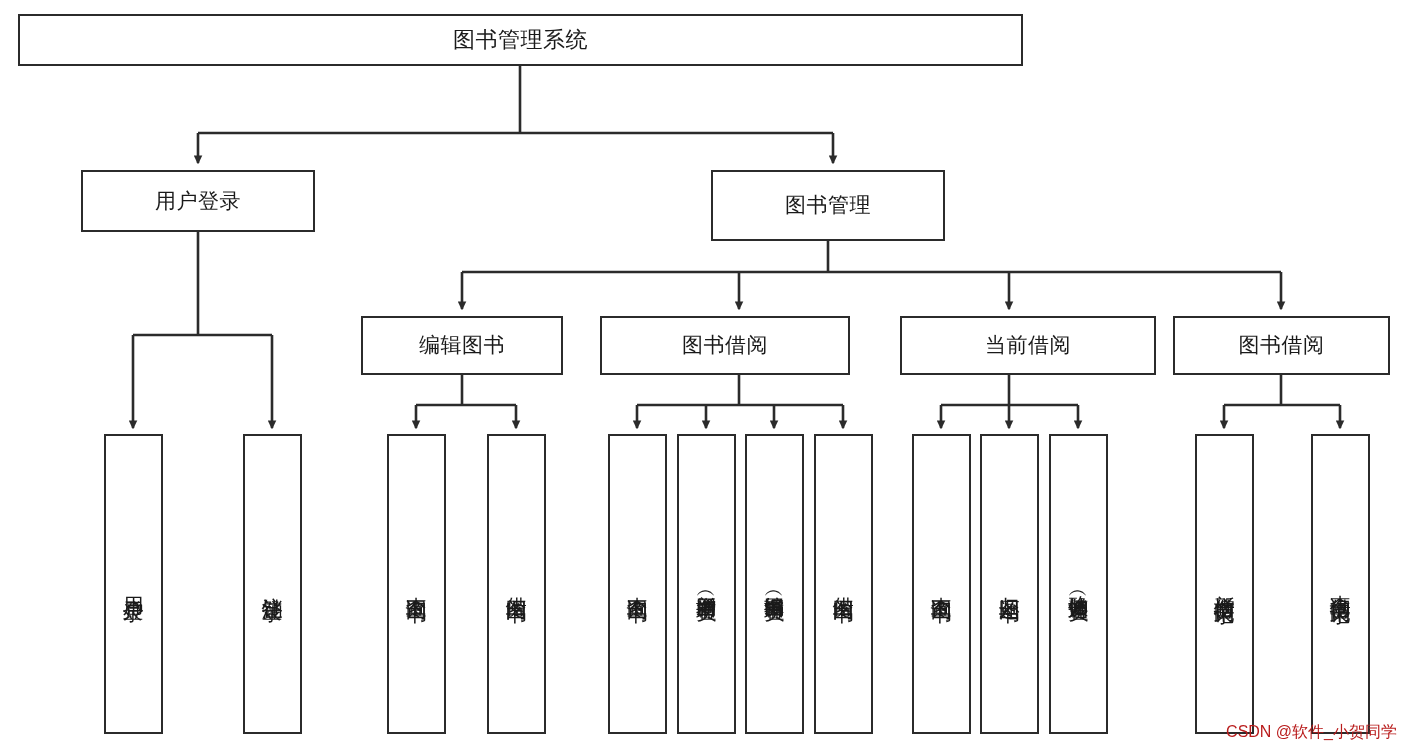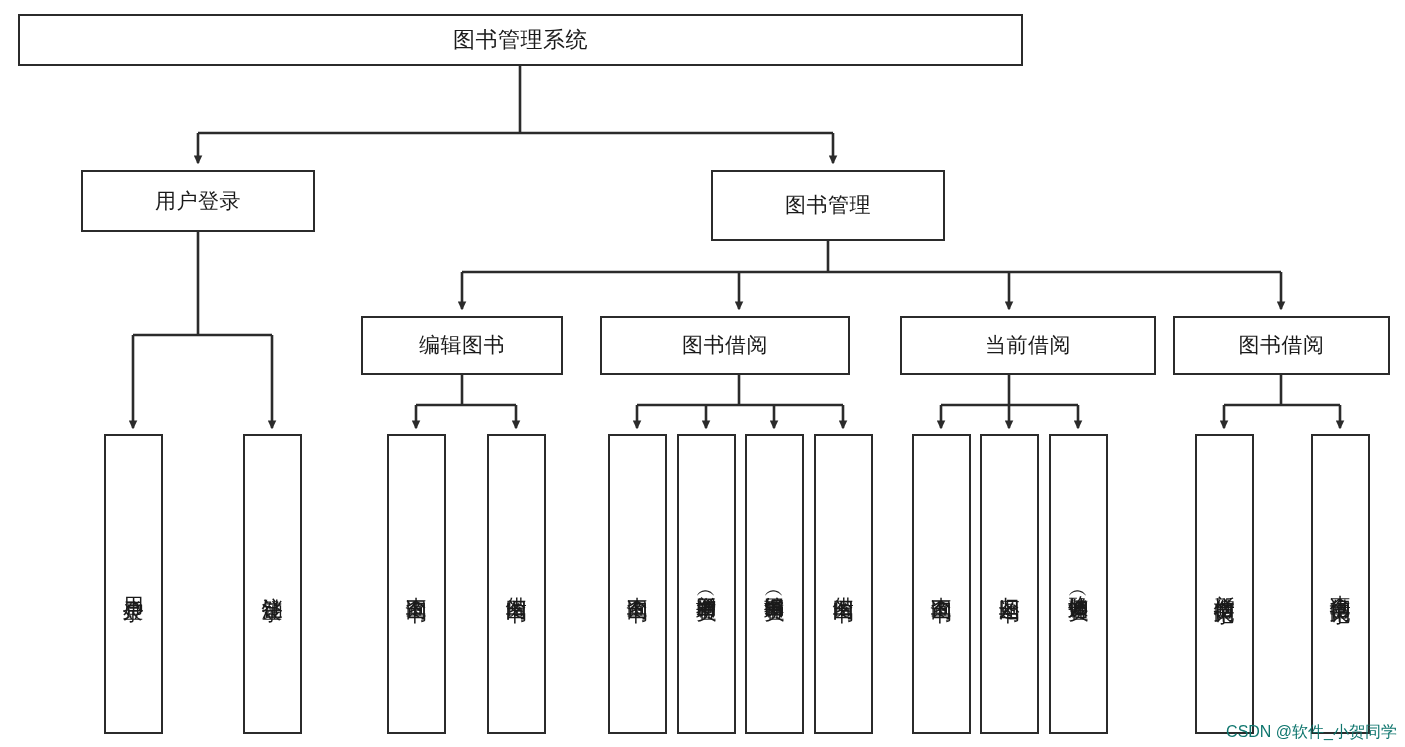--- a/index.html
+++ b/index.html
@@ -66,21 +66,21 @@
   }
   .node.vert.narrow .label {
     font-size: 20px;
     letter-spacing: 1px;
   }
   #watermark {
     position: absolute;
     right: 8px;
     bottom: 4px;
     font-size: 16px;
-    color: #0f766e;
+    color: #b91c1c;
     white-space: nowrap;
     user-select: none;
   }
 </style>
 </head>
 <body>
 
 <div id="diagram-root">
 
   <svg id="edge-layer" viewBox="0 0 1405 747" width="1405" height="747">

